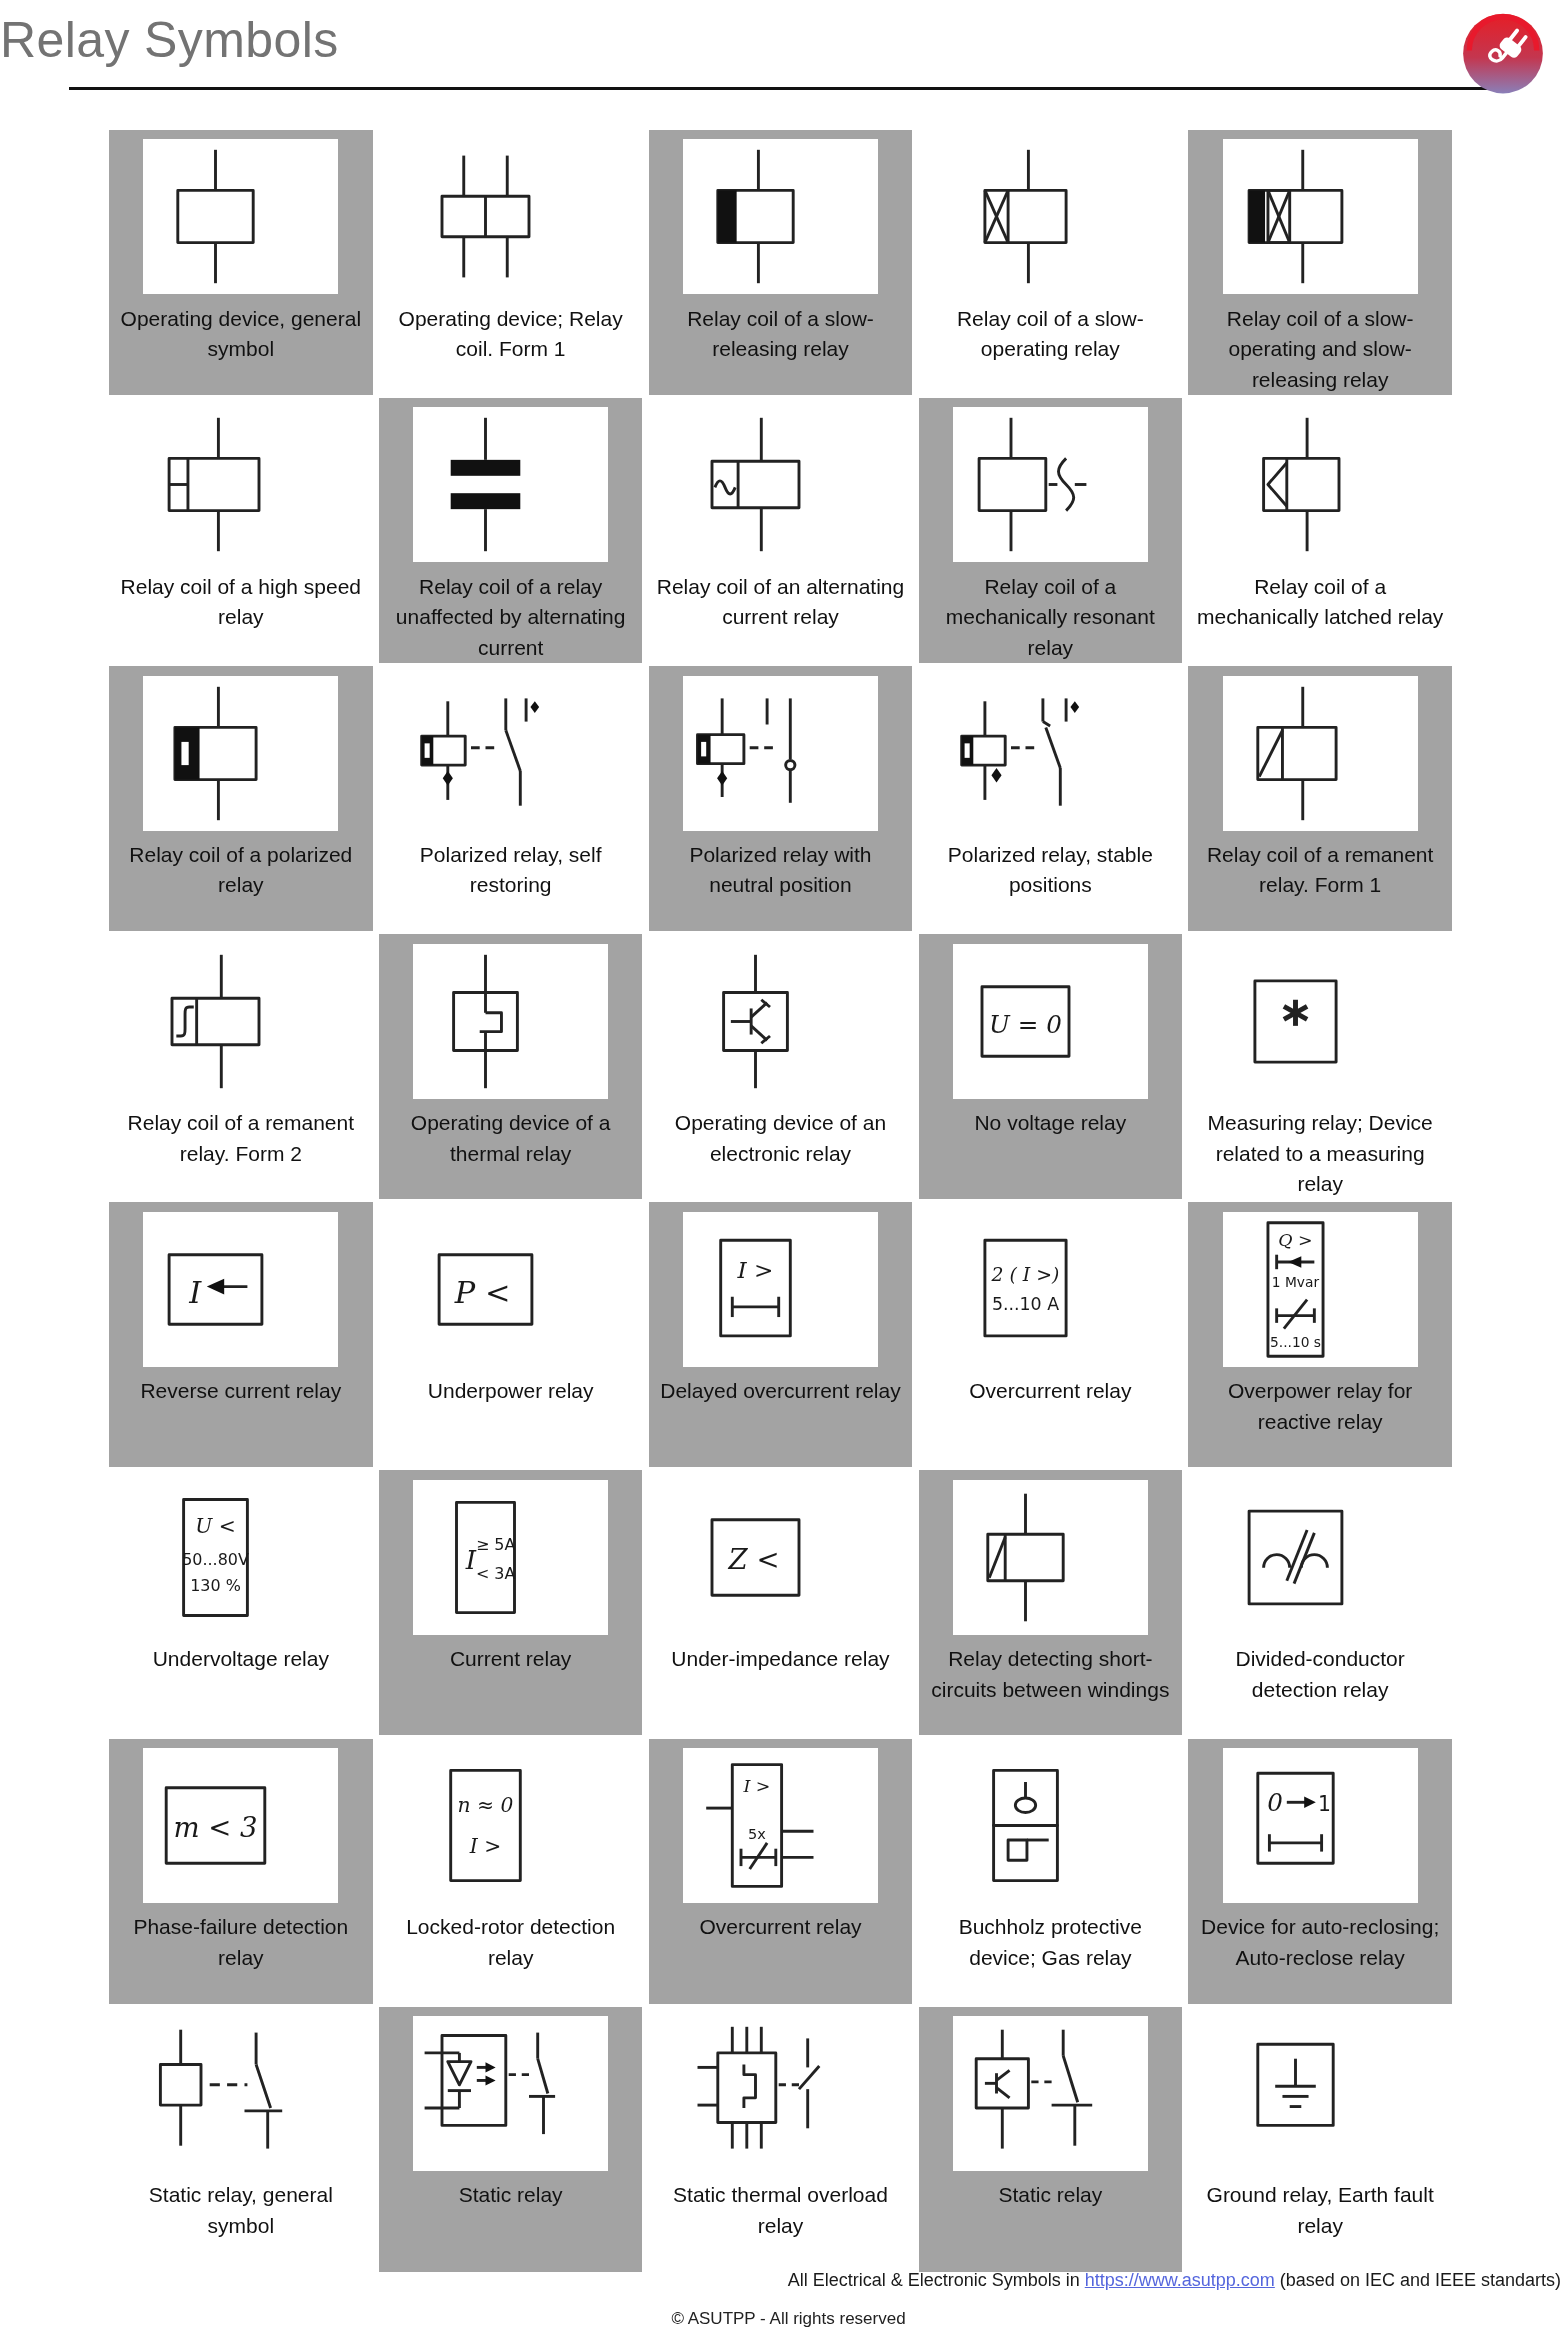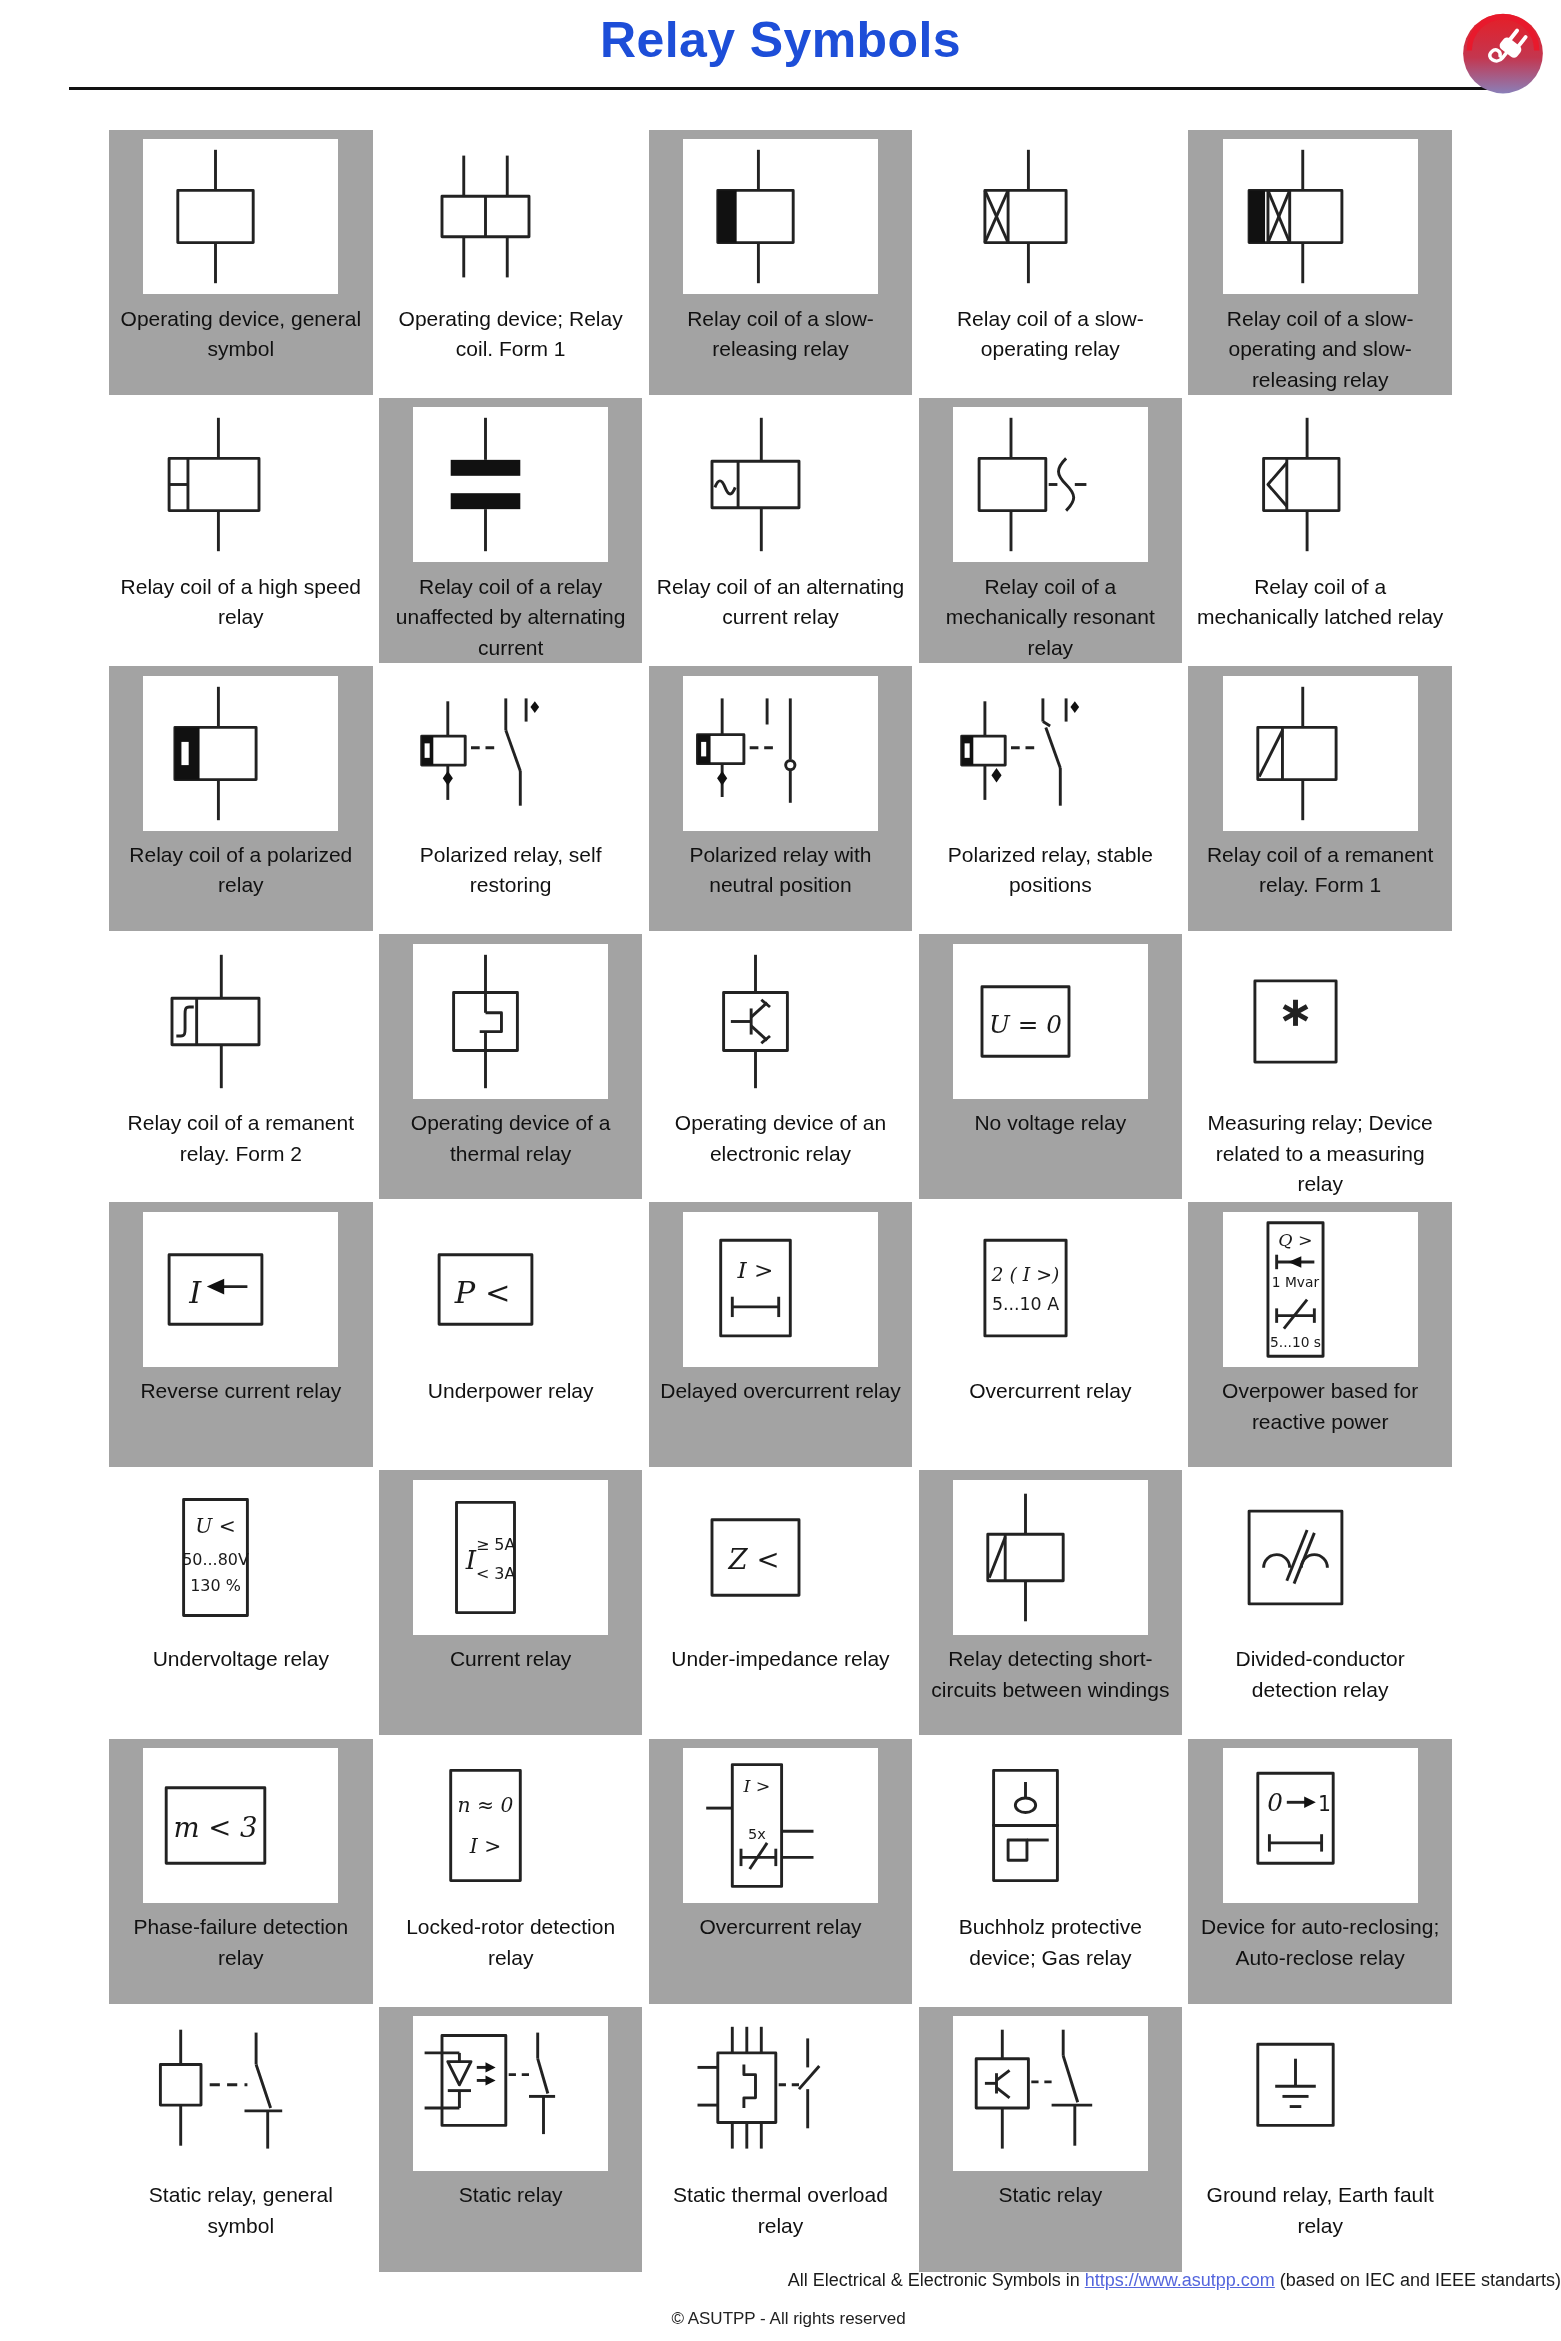--- a/index.html
+++ b/index.html
@@ -1,19 +1,19 @@
 <!DOCTYPE html>
 <html style="font-size:12.5px"><head>
 <meta charset="utf-8">
 <style>
   html,body{margin:0;padding:0;}
   body{width:1561px;height:2342px;background:#fff;position:relative;
        font-family:"Liberation Sans",sans-serif;color:#111;}
-  .title{position:absolute;top:11px;left:0;width:100%;text-align:center;
-         font-size:50px;font-weight:bold;color:#1d4ed8;letter-spacing:0.4px;}
+  .title{position:absolute;top:11px;left:0;width:100%;text-align:left;
+         font-size:50px;font-weight:normal;color:#737373;letter-spacing:0.4px;}
   .rule{position:absolute;top:87px;left:69px;width:1424px;height:3.1px;background:#111;}
   .logo{position:absolute;top:6.2px;right:12.5px;width:92px;height:92px;}
   .grid{position:absolute;left:109px;top:130px;width:1343px;
         display:grid;grid-template-columns:repeat(5,1fr);column-gap:6.2px;row-gap:3.1px;}
   .cell{height:265px;padding-top:9.4px;box-sizing:border-box;overflow:hidden;}
   .cell.g{background:#a3a3a3;}
   .symbox{width:195px;height:155px;margin:0 auto;background:#fff;
           display:flex;align-items:center;}
   .sym{width:145px;height:145px;}
   .sym line,.sym rect,.sym path,.sym polyline,.sym polygon,.sym circle,.sym ellipse{
@@ -391,21 +391,21 @@
           <line x1="37" y1="26" x2="37" y2="36"></line>
           <polygon class="fl" points="45,31 54,27 54,35"></polygon>
         <text class="tn" x="50" y="48" font-size="9.5" text-anchor="middle">1 Mvar</text>
         <line x1="37" y1="68" x2="63" y2="68"></line>
           <line x1="37" y1="63" x2="37" y2="73"></line>
           <line x1="63" y1="63" x2="63" y2="73"></line>
         <line x1="42" y1="77" x2="58" y2="57"></line>
         <text class="tn" x="50" y="90" font-size="9.5" text-anchor="middle">5...10 s</text>
       </svg>
     </div>
-    <div class="cap">Overpower based for reactive power</div>
+    <div class="cap">Overpower relay for reactive relay</div>
   </div>
 
   <div class="cell">
     <div class="symbox">
       <svg class="sym" viewBox="0 0 100 100">
         <rect x="28" y="10" width="44" height="80"></rect>
         <text class="ts" x="50" y="33" font-size="14" text-anchor="middle">U &lt;</text>
         <text class="tn" x="50" y="55" font-size="11" text-anchor="middle">50...80V</text>
         <text class="tn" x="50" y="73" font-size="11" text-anchor="middle">130 %</text>
       </svg>

